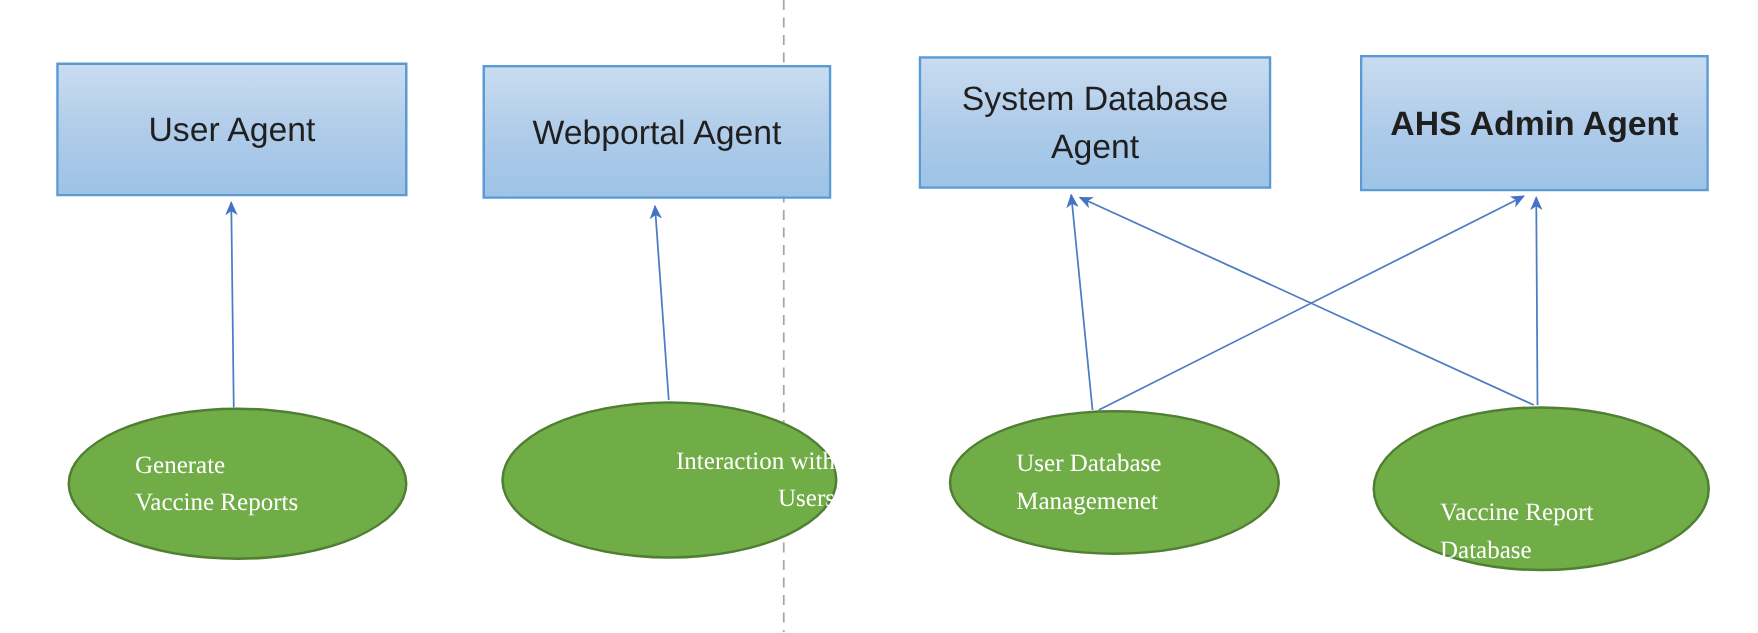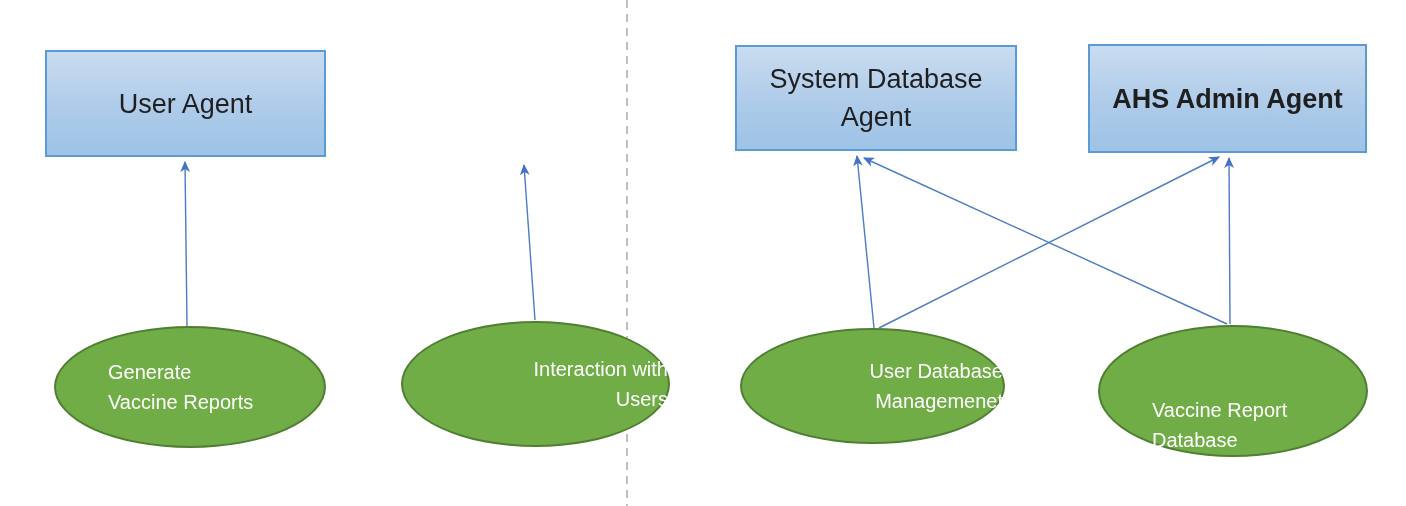--- a/index.html
+++ b/index.html
@@ -45,44 +45,48 @@
     border-radius: 50%;
     display: flex;
     flex-direction: column;
     justify-content: center;
     align-items: flex-start;
     padding-left: 52px;
     color: #ffffff;
     font-size: 20px;
     line-height: 30px;
   }
-  .task-ellipse span { display: block; }
+  .task-ellipse span { display: block; font-family: Liberation Serif, serif; }
 
   
   #agent-user            { left: 45px;   top: 50px; width: 281px; height: 107px; }
   #agent-webportal       { left: 386px;  top: 52px; width: 279px; height: 107px; }
   #agent-system-database { left: 735px;  top: 45px; width: 282px; height: 106px; }
   #agent-ahs-admin       { left: 1088px; top: 44px; width: 279px; height: 109px; font-weight: bold; }
 
   #task-generate-vaccine-reports { left: 54px;   top: 326px; width: 272px; height: 122px; }
   #task-interaction-with-users   { left: 401px;  top: 321px; width: 269px; height: 126px; align-items: flex-end; }
-  #task-user-database-management { left: 740px;  top: 328px; width: 265px; height: 116px; align-items: flex-end; }
+  #task-user-database-management { left: 759px;  top: 328px; width: 265px; height: 116px; }
   #task-vaccine-report-database  { left: 1098px; top: 325px; width: 270px; height: 132px; justify-content: flex-end; }
 </style>
 </head>
 <body>
 
 <div id="canvas">
 
   <svg class="layer" id="divider-layer">
     <line x1="627" y1="0" x2="627" y2="506" stroke="#a6a6a6" stroke-width="1.4" stroke-dasharray="8 6"></line>
   </svg>
 
   <div class="agent-box" id="agent-user">
     <span>User Agent</span>
+    <span></span>
+  </div>
+  <div class="agent-box" id="agent-webportal">
+    <span>Webportal Agent</span>
     <span></span>
   </div>
   <div class="agent-box" id="agent-system-database">
     <span>System Database</span>
     <span>Agent</span>
   </div>
   <div class="agent-box" id="agent-ahs-admin">
     <span>AHS Admin Agent</span>
     <span></span>
   </div>

